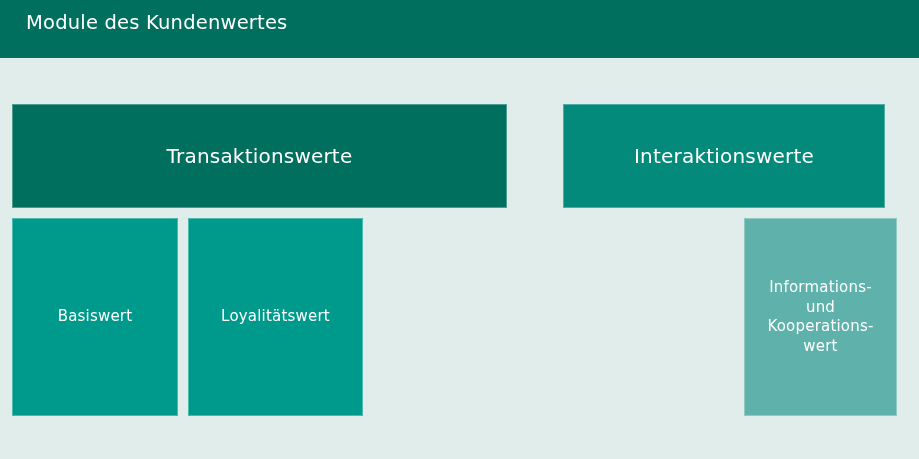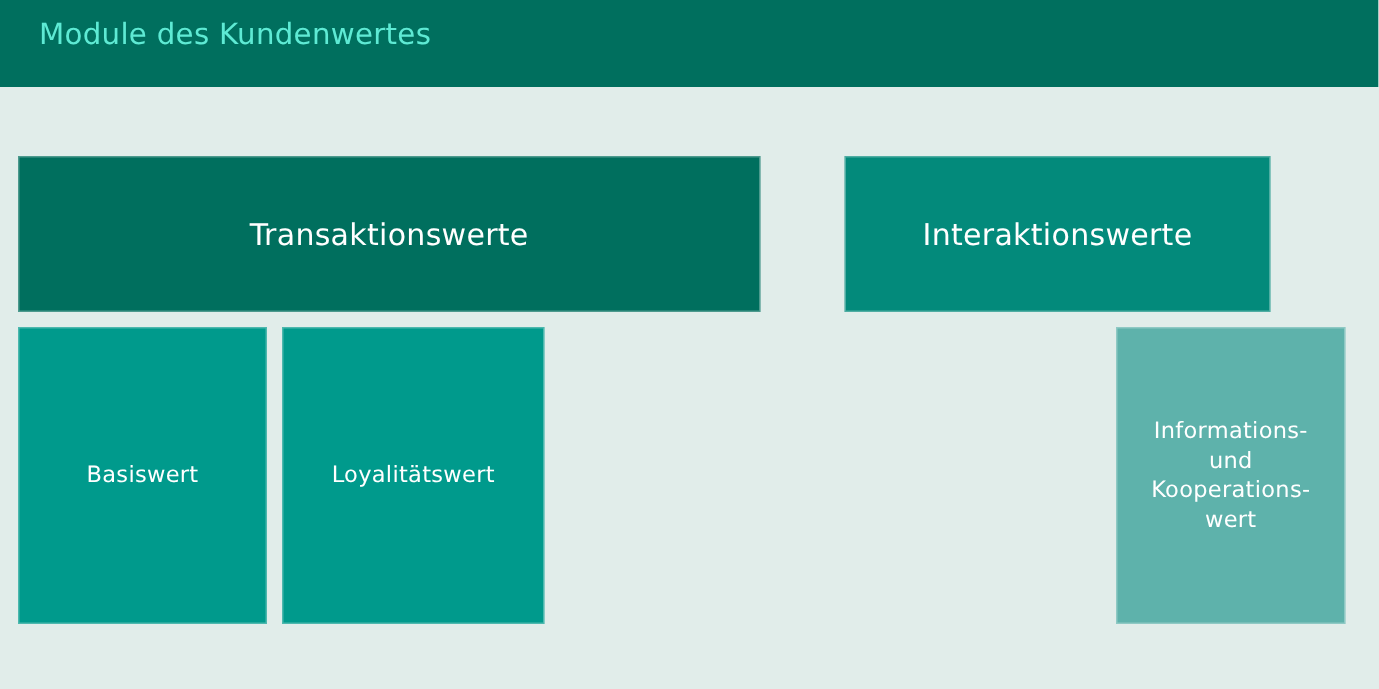--- a/index.html
+++ b/index.html
@@ -33,21 +33,21 @@
     background: #006f5e;
     box-sizing: border-box;
   }
   .header-title {
     position: absolute;
     left: 26px;
     top: 0;
     height: 44px;
     display: flex;
     align-items: center;
-    color: #5eead4;
+    color: #ffffff;
     font-size: 19.5px;
     letter-spacing: 0.2px;
     white-space: nowrap;
   }
 
   
   .box {
     position: absolute;
     box-sizing: border-box;
     border: 1px solid rgba(255, 255, 255, 0.30);
@@ -76,21 +76,21 @@
   }
 
   
   .tone-dark     { background: #006f5e; }
   .tone-mid      { background: #038a7b; }
   .tone-light    { background: #009a8c; }
   .tone-muted    { background: #5eb2ab; }
 
   
   #box-transaktionswerte { left: 12px;  top: 104px; width: 495px; height: 104px; }
-  #box-interaktionswerte { left: 563px; top: 104px; width: 284px; height: 104px; }
+  #box-interaktionswerte { left: 563px; top: 104px; width: 322px; height: 104px; }
 
   #box-basiswert        { left: 12px;  top: 218px; width: 166px; height: 198px; }
   #box-loyalitaetswert  { left: 188px; top: 218px; width: 175px; height: 198px; }
   #box-cross-selling    { left: 372px; top: 218px; width: 165px; height: 198px; }
   #box-referenzwert     { left: 563px; top: 218px; width: 168px; height: 198px; }
   #box-informations     { left: 744px; top: 218px; width: 153px; height: 198px; }
 </style>
 </head>
 <body>
 

